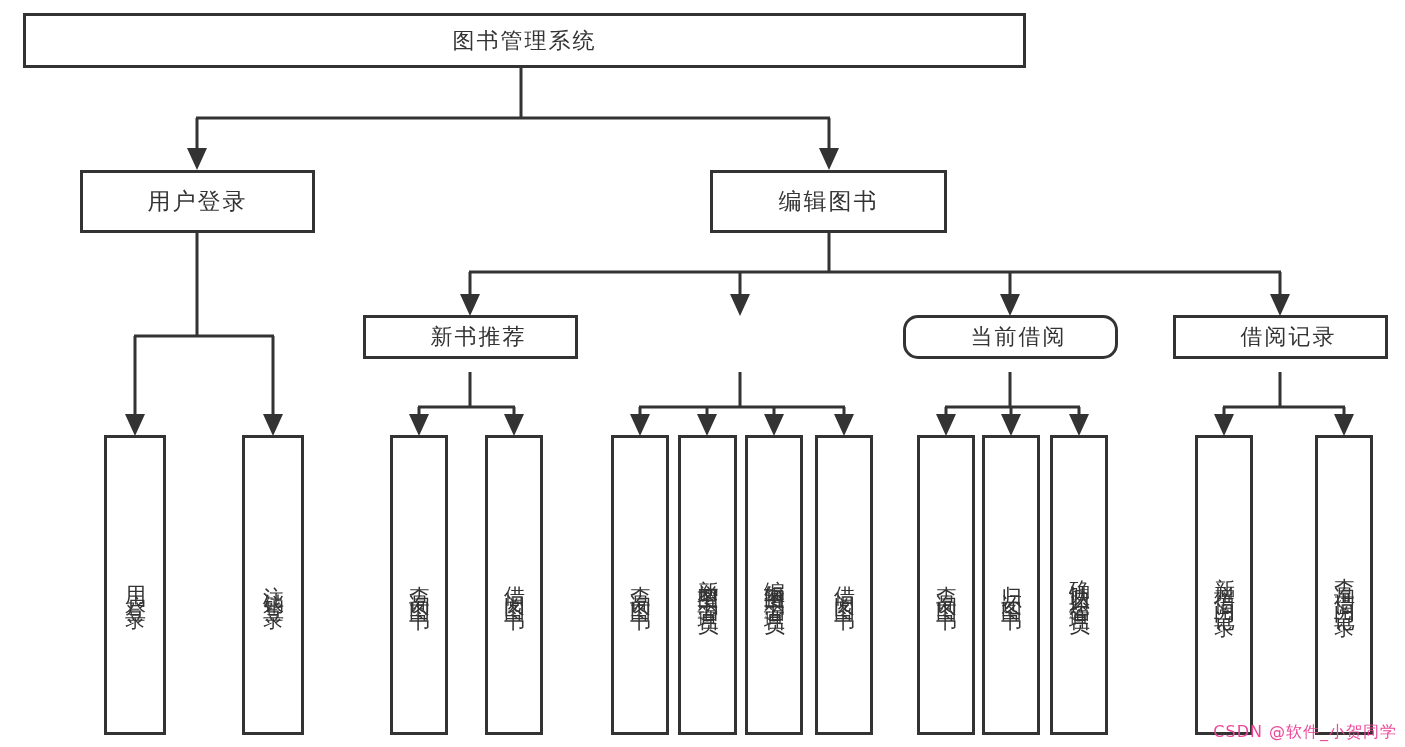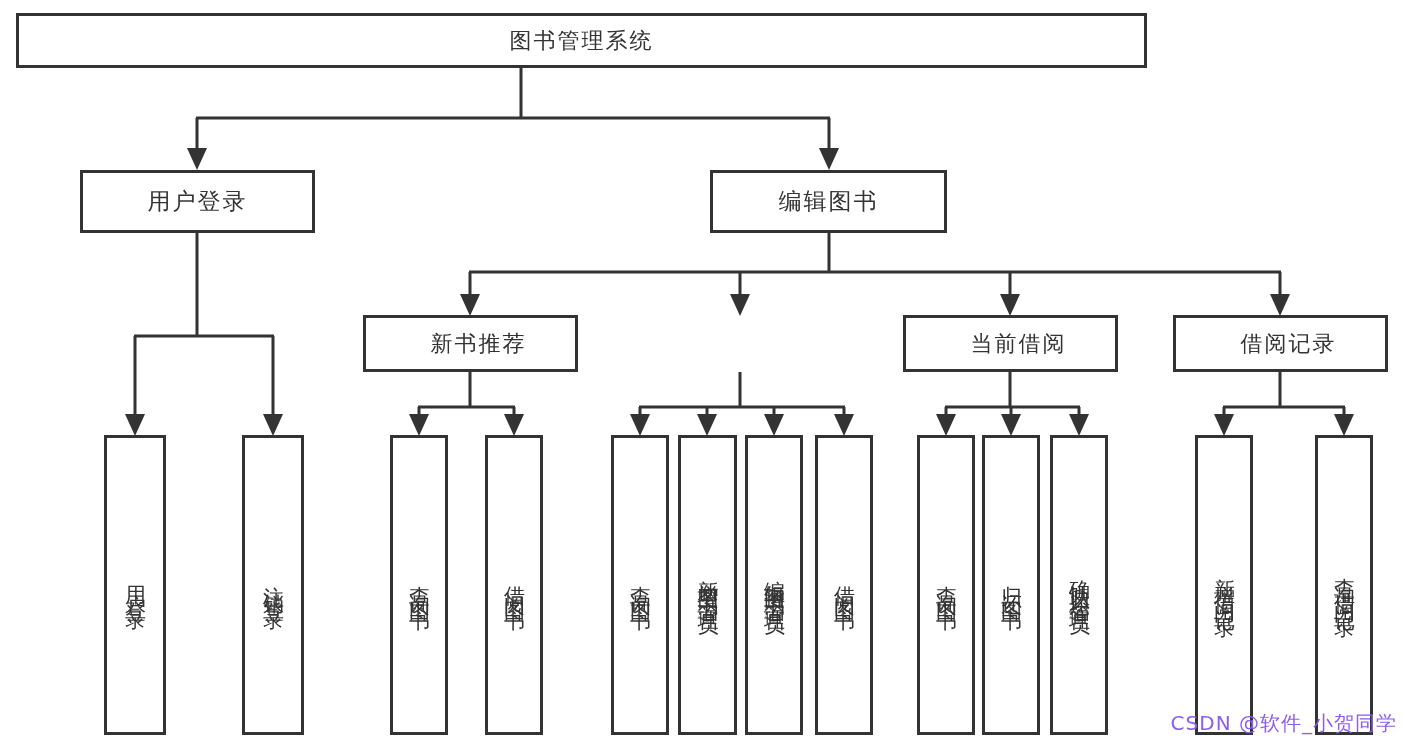--- a/index.html
+++ b/index.html
@@ -10,34 +10,34 @@
   }
   #stage { position:absolute; left:0; top:0; width:1405px; height:747px; }
   svg.connectors { position:absolute; left:0; top:0; width:1405px; height:747px; }
   .box {
     position:absolute; box-sizing:border-box;
     border:3px solid #333333; background:#ffffff;
     display:flex; align-items:center; justify-content:center;
     color:#333333; font-size:22px; letter-spacing:2px;
     white-space:nowrap;
   }
-  .root  { left:16px;  top:13px;  width:1131px; height:55px; }
+  .root  { left:23px;  top:13px;  width:1003px; height:55px; }
   .lv2a  { left:80px;  top:170px; width:235px;  height:63px; font-size:23px; }
   .lv2b  { left:710px; top:170px; width:237px;  height:63px; font-size:23px; }
-  .lv3   { top:315px; width:215px; height:57px;padding-left:16px; }
+  .lv3   { top:315px; width:215px; height:44px;padding-left:16px; }
   .leaf  { top:435px; height:300px; }
   .leaf .vtext {
     writing-mode:vertical-rl; text-orientation:mixed;
     font-size:21px; letter-spacing:8px; line-height:1;
     white-space:nowrap;
   }
   .leaf.long .vtext { letter-spacing:5px; }
   .watermark {
-    position:absolute; right:8px; bottom:10px;
-    color:#8b5cf6; font-size:20px; letter-spacing:1px;
+    position:absolute; right:8px; bottom:4px;
+    color:#ec4899; font-size:16px; letter-spacing:1px;
     white-space:nowrap;
   }
 </style>
 </head>
 <body>
 
 <div id="stage">
 
   <svg class="connectors" viewBox="0 0 1405 747" xmlns="http://www.w3.org/2000/svg">
     <path fill="none" stroke="#333333" stroke-width="3" d="M521 66 L521 118
@@ -93,21 +93,21 @@
              M1214 414 L1234 414 L1224 436 Z
              M1334 414 L1354 414 L1344 436 Z"></path>
   </svg>
 
   <div class="box root">图书管理系统</div>
 
   <div class="box lv2a">用户登录</div>
   <div class="box lv2b">编辑图书</div>
 
   <div class="box lv3" style="left:363px;">新书推荐</div>
-  <div class="box lv3" style="left:903px;">当前借阅</div>
+  <div class="box lv3" style="left:903px;border-radius:15px;">当前借阅</div>
   <div class="box lv3" style="left:1173px;">借阅记录</div>
 
   <div class="box leaf" style="left:104px;width:62px;">
     <span class="vtext">用户登录</span>
   </div>
   <div class="box leaf" style="left:242px;width:62px;">
     <span class="vtext">注销登录</span>
   </div>
 
   <div class="box leaf" style="left:390px;width:58px;">

